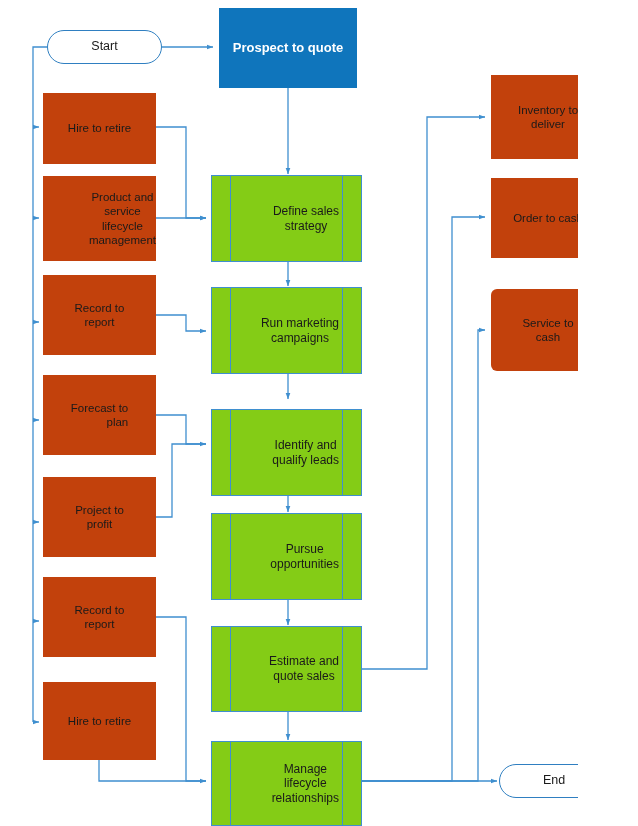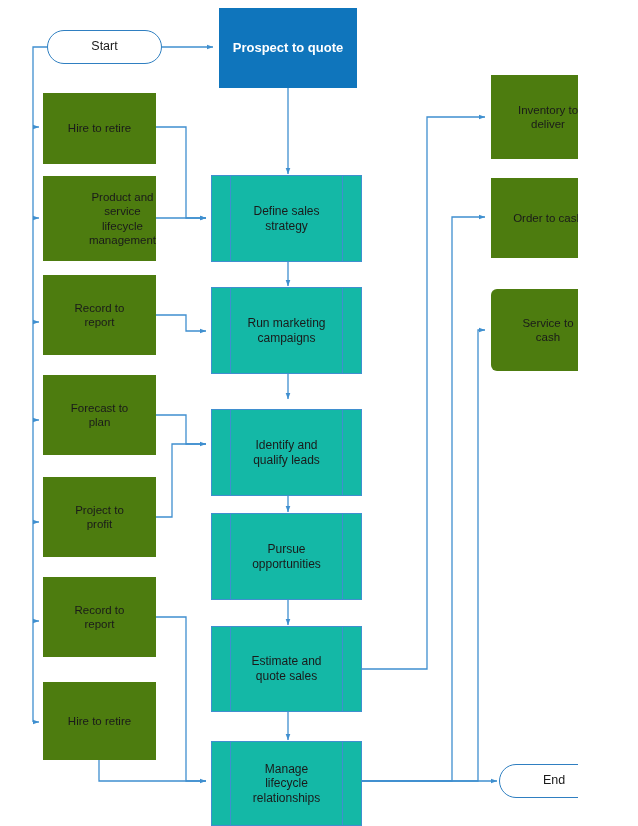--- a/index.html
+++ b/index.html
@@ -51,32 +51,33 @@
     background: #0f75bc;
     color: #ffffff;
     font-size: 13px;
     font-weight: bold;
     border: none;
     text-align: center;
   }
 
   
   .node.grey {
-    background: #4d7c0f;
+    background: #c2410c;
     color: #1a1a1a;
     font-size: 11.5px;
     border: none;
   }
 
   
   .node.subprocess {
     border: 1.4px solid #3f8fcf;
-    background: #14b8a6;
+    background: #84cc16;
     color: #1a1a1a;
     font-size: 12px;
+    justify-content: flex-end;
   }
   .node.subprocess .rail {
     position: absolute;
     top: -1.4px;
     bottom: -1.4px;
     width: 0;
     border-left: 1.4px solid #3f8fcf;
   }
   .node.subprocess .rail.left  { left: 18px; }
   .node.subprocess .rail.right { right: 18px; }
@@ -159,21 +160,21 @@
 service
 lifecycle
 management</span>
   </div>
 
   <div class="node grey" style="left:43px; top:275px; width:113px; height:80px;">
     <span>Record to
 report</span>
   </div>
 
-  <div class="node grey" style="left:43px; top:375px; width:113px; height:80px;">
+  <div class="node grey" style="left:43px; top:375px; width:113px; height:80px;text-align:right;">
     <span>Forecast to
 plan</span>
   </div>
 
   <div class="node grey" style="left:43px; top:477px; width:113px; height:80px;">
     <span>Project to
 profit</span>
   </div>
 
   <div class="node grey" style="left:43px; top:577px; width:113px; height:80px;">

